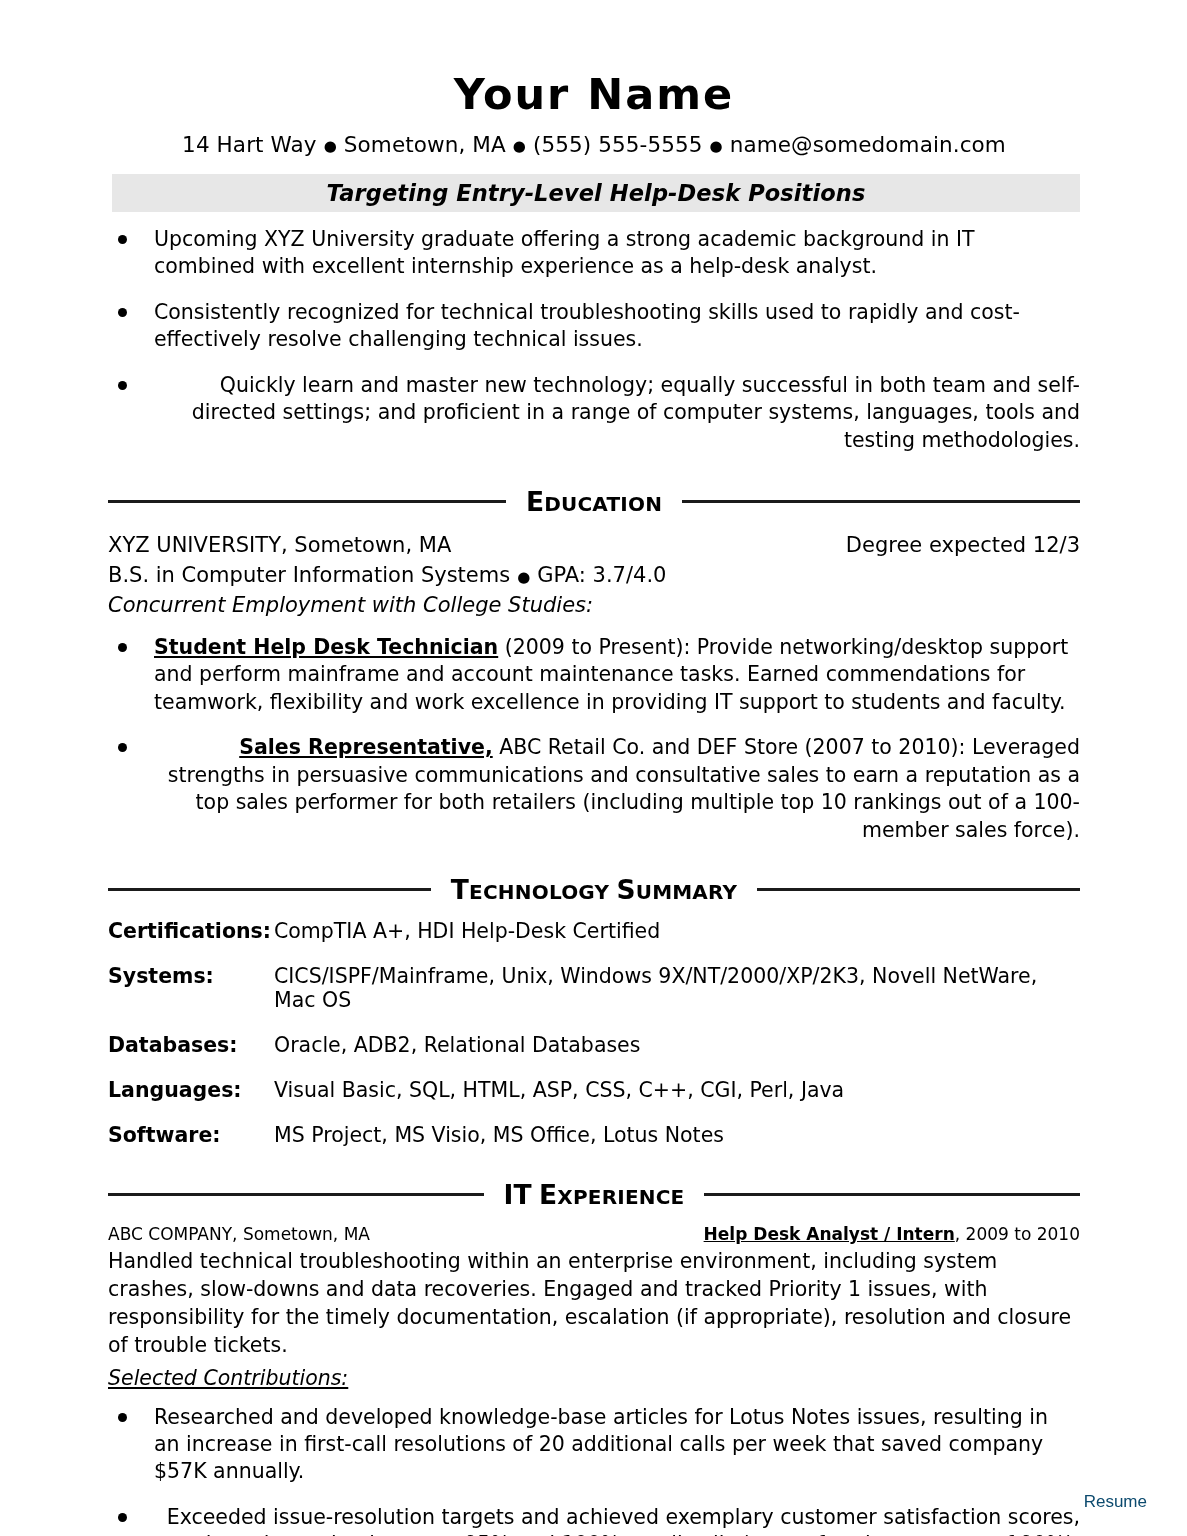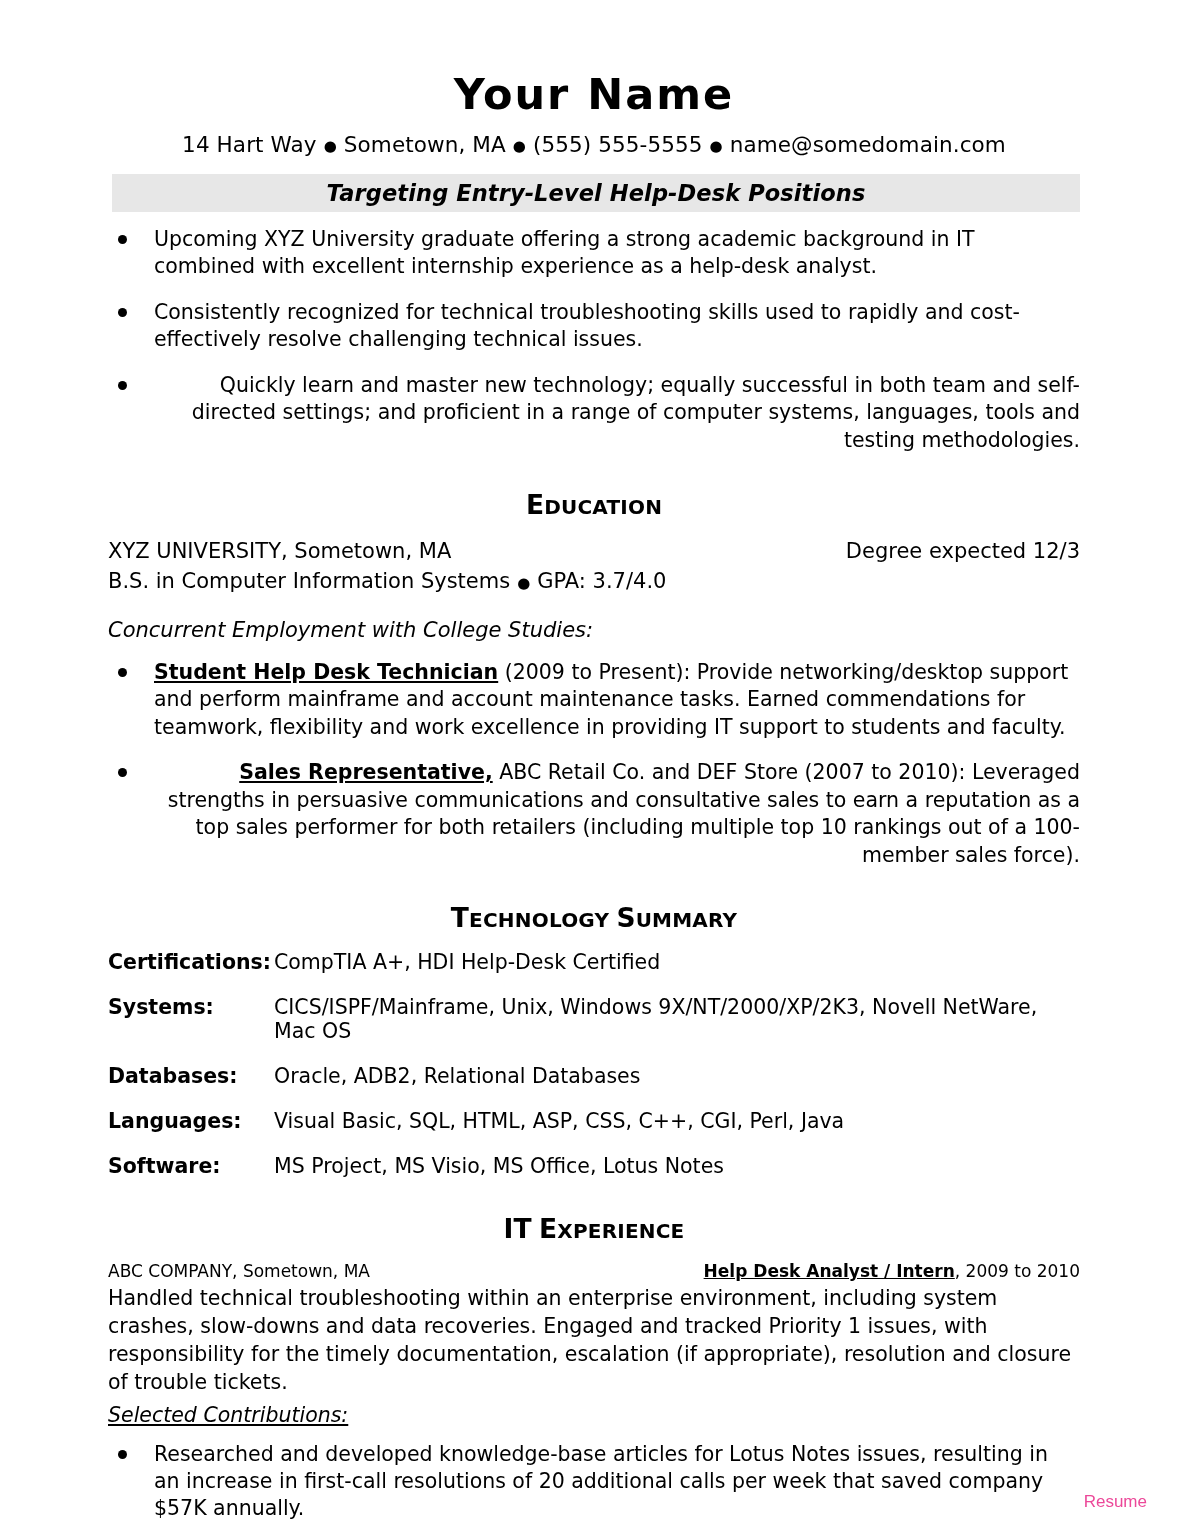--- a/index.html
+++ b/index.html
@@ -95,21 +95,20 @@
     background: #000;
     border-radius: 50%;
   }
 
   
   .sec {
     display: flex;
     align-items: center;
     margin-top: 28px;
     margin-bottom: 14px;
-    flex-direction: column;
   }
   .sec .rule {
     flex: 1 1 auto;
     height: 3px;
     background: #1b1b1b;
   }
   .sec .rule.left  { margin-right: 20px; }
   .sec .rule.right { margin-left: 20px; }
   .sec .sec-title {
     flex: 0 0 auto;
@@ -125,21 +124,21 @@
     display: flex;
     justify-content: space-between;
     align-items: baseline;
     font-size: 21px;
     line-height: 1.42;
   }
   .line {
     font-size: 21px;
     line-height: 1.42;
   }
-  .ital { font-style: italic; margin-top: 19px; }
+  .ital { font-style: italic; }
   .bu { font-weight: bold; text-decoration: underline; }
 
   
   .tech {
     margin-top: 14px;
   }
   .tech .trow {
     display: flex;
     align-items: baseline;
     margin-bottom: 21px;
@@ -171,21 +170,21 @@
     font-size: 20.5px;
     margin-top: 6px;
     display: block;
   }
   .footer-note {
     position: absolute;
     right: 40px;
     bottom: 24px;
     font-family: "Liberation Sans", sans-serif;
     font-size: 17px;
-    color: #ec4899;
+    color: #0c4a6e;
   }
 </style>
 </head>
 <body>
 
 <div id="page">
 
   <div class="sheet">
 
     <div class="name">Your Name</div>

